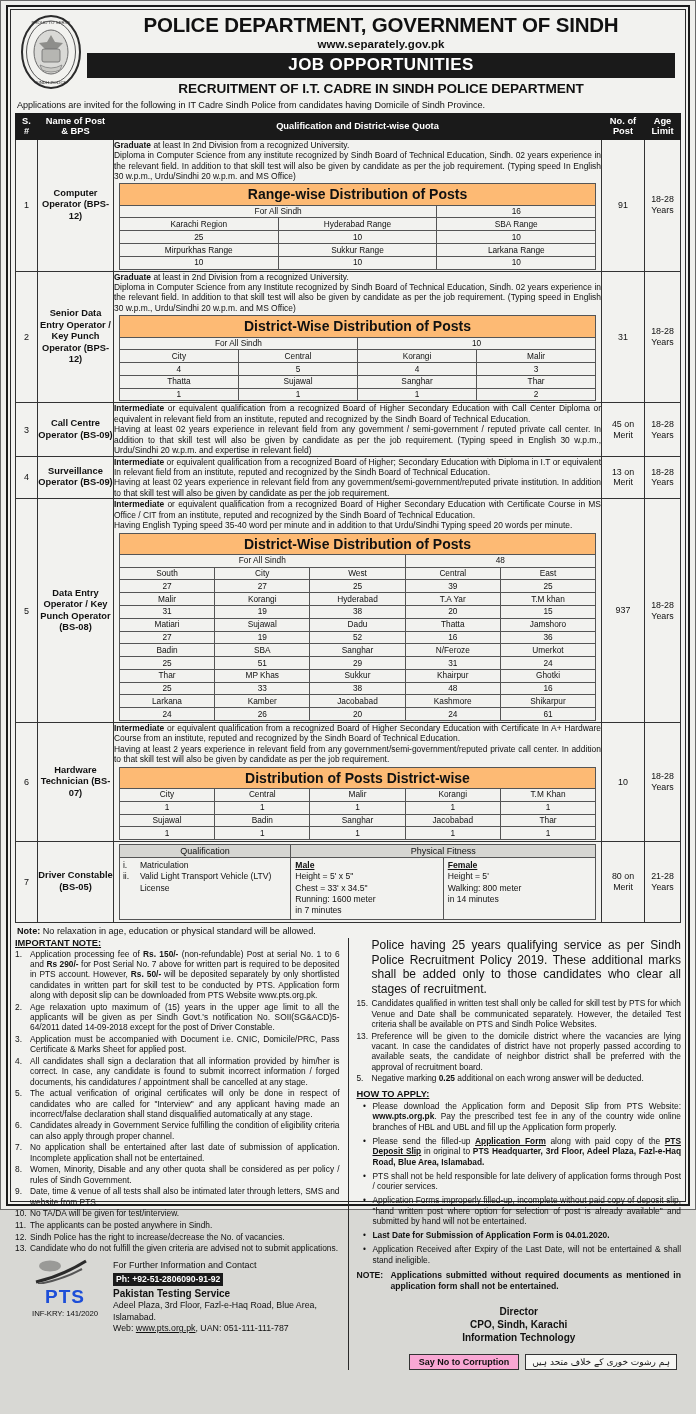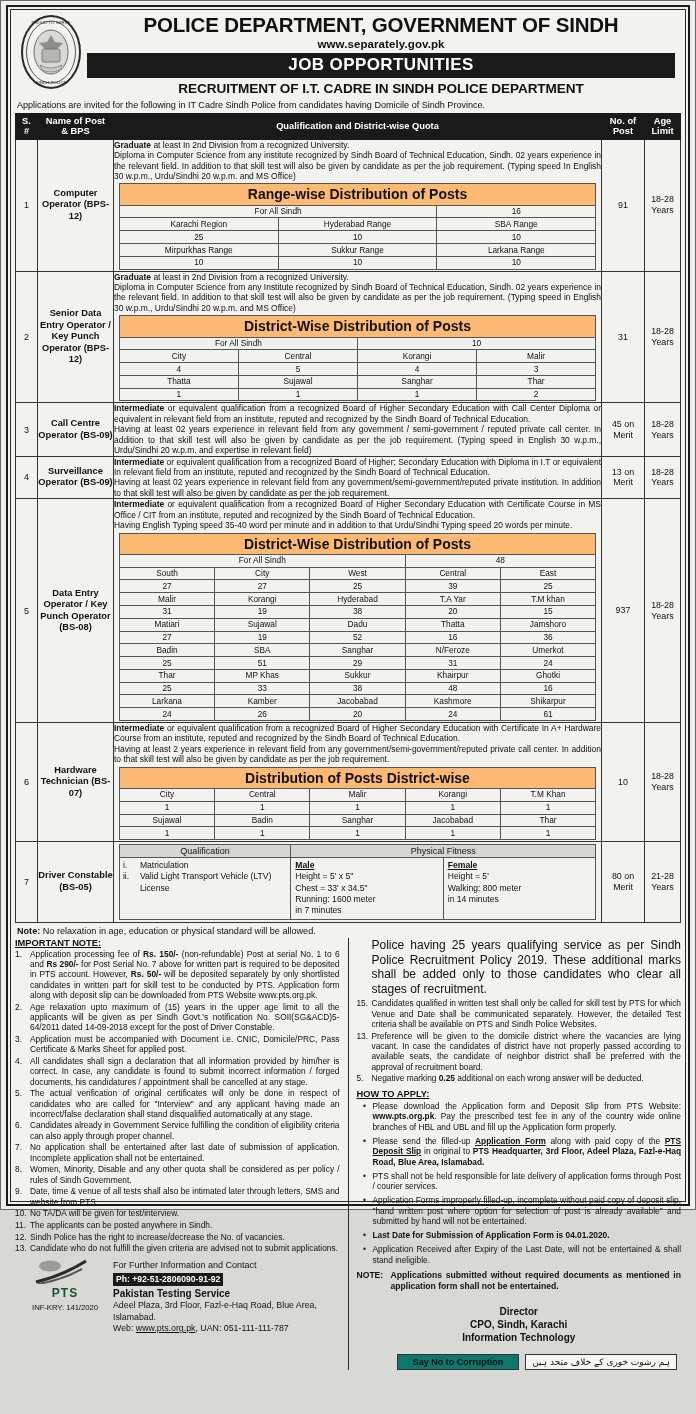--- a/index.html
+++ b/index.html
@@ -98,27 +98,27 @@
   ul.bullets li .txt b { font-weight:bold; }
   ul.bullets li .txt u { text-decoration:underline; font-weight:bold; }
 
   .finalnote { font-size:8.6px; line-height:1.26; margin-top:5px; display:flex; }
   .finalnote .lbl { font-weight:bold; flex:0 0 34px; }
   .finalnote .bd { font-weight:bold; flex:1; text-align:justify; }
 
   .director { text-align:center; font-size:10px; font-weight:bold; line-height:1.3; margin-top:13px; }
 
   .saybar { display:flex; justify-content:flex-end; align-items:center; gap:6px; margin-top:10px; padding-right:4px; }
-  .saybox { border:1px solid #333; font-size:9px; font-weight:bold; padding:2px 15px; background:#0f766e; }
+  .saybox { border:1px solid #333; font-size:9px; font-weight:bold; padding:2px 9px; background:#f9a8d4; }
   .urdubox { border:1px solid #333; font-size:9px; padding:2px 6px; background:#f6f6f3; font-family:"DejaVu Sans", sans-serif; direction:rtl; }
 
   
   .footer { display:flex; align-items:flex-start; margin-top:auto; padding:3px 0 1px 2px; }
   .ptslogo { width:96px; flex:0 0 96px; text-align:center; }
-  .ptsword { font-size:12px; font-weight:bold; letter-spacing:1px; line-height:0.95; color:#14532d; }
+  .ptsword { font-size:19px; font-weight:bold; letter-spacing:1px; line-height:0.95; color:#1d4ed8; }
   .infkry { font-size:7.8px; margin-top:3px; letter-spacing:-0.1px; }
   .ftxt { flex:1; font-size:9px; line-height:1.33; padding-top:2px; }
   .ftxt .l1 { }
   .phbox { background:#1a1a1a; color:#fff; display:inline-block; font-weight:bold; font-size:8.6px; padding:0.5px 3px; margin:1px 0; }
   .ftxt .l3 { font-weight:bold; font-size:10px; }
   .ftxt .l4 { font-size:8.8px; }
   .ftxt .l5 { font-size:8.8px; }
   .ftxt .l5 u { text-decoration:underline; }
 </style>
 </head>

